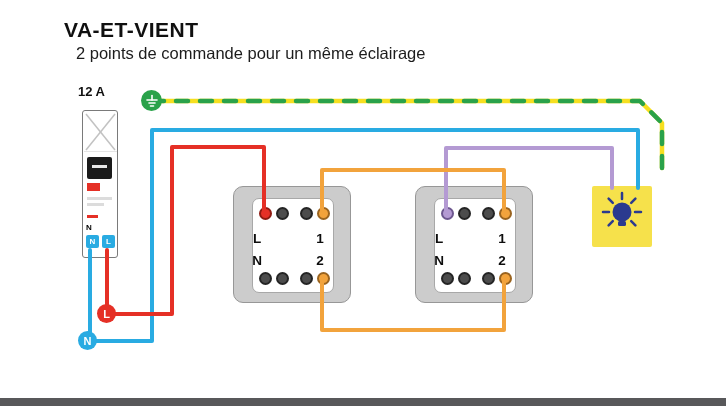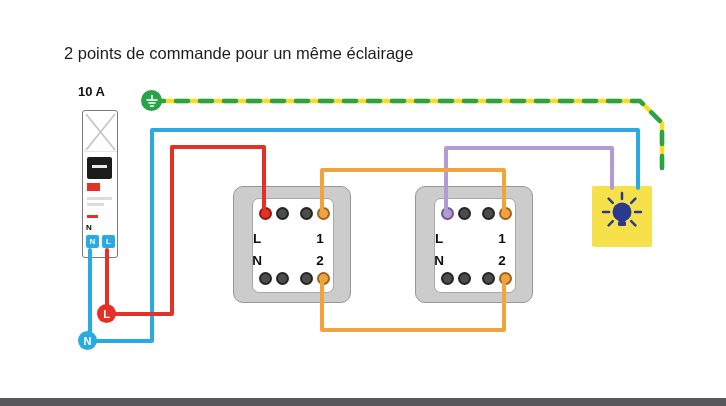--- a/index.html
+++ b/index.html
@@ -5,21 +5,21 @@
   :root{
     --wire-red:#e53026; --wire-blue:#29abe2; --wire-orange:#f2a33c;
     --wire-purple:#b49ad3; --wire-yellow:#f6df20; --wire-green:#2aa24a;
     --lamp-yellow:#f6e14b; --lamp-bulb:#2b3a8f; --switch-frame:#cccccc;
   }
   html,body{margin:0;padding:0;background:#fff;}
   .canvas{position:relative;width:726px;height:406px;background:#fff;overflow:hidden;
           font-family:"Liberation Sans", sans-serif;color:#111;}
   .abs{position:absolute;}
   .title{left:64px;top:18px;font-size:21px;font-weight:bold;letter-spacing:.5px;color:#101010;}
-  .subtitle{left:64px;top:44px;font-size:16.5px;color:#1c1c1c;}
+  .subtitle{left:76px;top:44px;font-size:16.5px;color:#1c1c1c;}
   .rating{left:78px;top:84px;font-size:13px;font-weight:bold;}
 
   
   .breaker{left:82px;top:110px;width:36px;height:148px;background:#fff;border:1.5px solid #7a7a7a;
            border-radius:3px;box-sizing:border-box;z-index:2;}
   .breaker .hatch{position:absolute;left:1px;top:1px;}
   .breaker .toggle{position:absolute;left:4px;top:46px;width:25px;height:22px;background:#1b1b1b;border-radius:2px;}
   .breaker .toggle .notch{position:absolute;left:5px;top:8px;width:15px;height:3px;background:#e8e8e8;}
   .breaker .red-ind{position:absolute;left:4px;top:72px;width:13px;height:8px;background:var(--wire-red);}
   .breaker .bar1{position:absolute;left:4px;top:86px;width:25px;height:3px;background:#dcdcdc;}
@@ -64,23 +64,24 @@
   .cable-label{left:66px;top:261px;width:60px;height:21px;background:#fff;border:1.5px solid #3a3a3a;
                border-radius:2px;display:flex;align-items:center;justify-content:center;
                font-size:12.5px;color:#111;z-index:4;box-sizing:border-box;}
   .footer-bar{left:0;top:398px;width:726px;height:8px;background:#58585a;z-index:5;}
 </style>
 </head>
 <body>
 
 <div class="canvas">
 
+  <div class="abs title">VA-ET-VIENT</div>
   <div class="abs subtitle">2 points de commande pour un même éclairage</div>
 
-  <div class="abs rating">10 A</div>
+  <div class="abs rating">12 A</div>
   <div class="abs breaker">
     <svg class="hatch" width="33" height="40">
       <line x1="2" y1="2" x2="31" y2="38" stroke="#c2c2c2" stroke-width="1.5"></line>
       <line x1="31" y1="2" x2="2" y2="38" stroke="#c2c2c2" stroke-width="1.5"></line>
       <line x1="0" y1="40" x2="33" y2="40" stroke="#dddddd" stroke-width="1.5"></line>
     </svg>
     <div class="toggle">
         <div class="notch"></div>
       </div>
     <div class="red-ind"></div>

